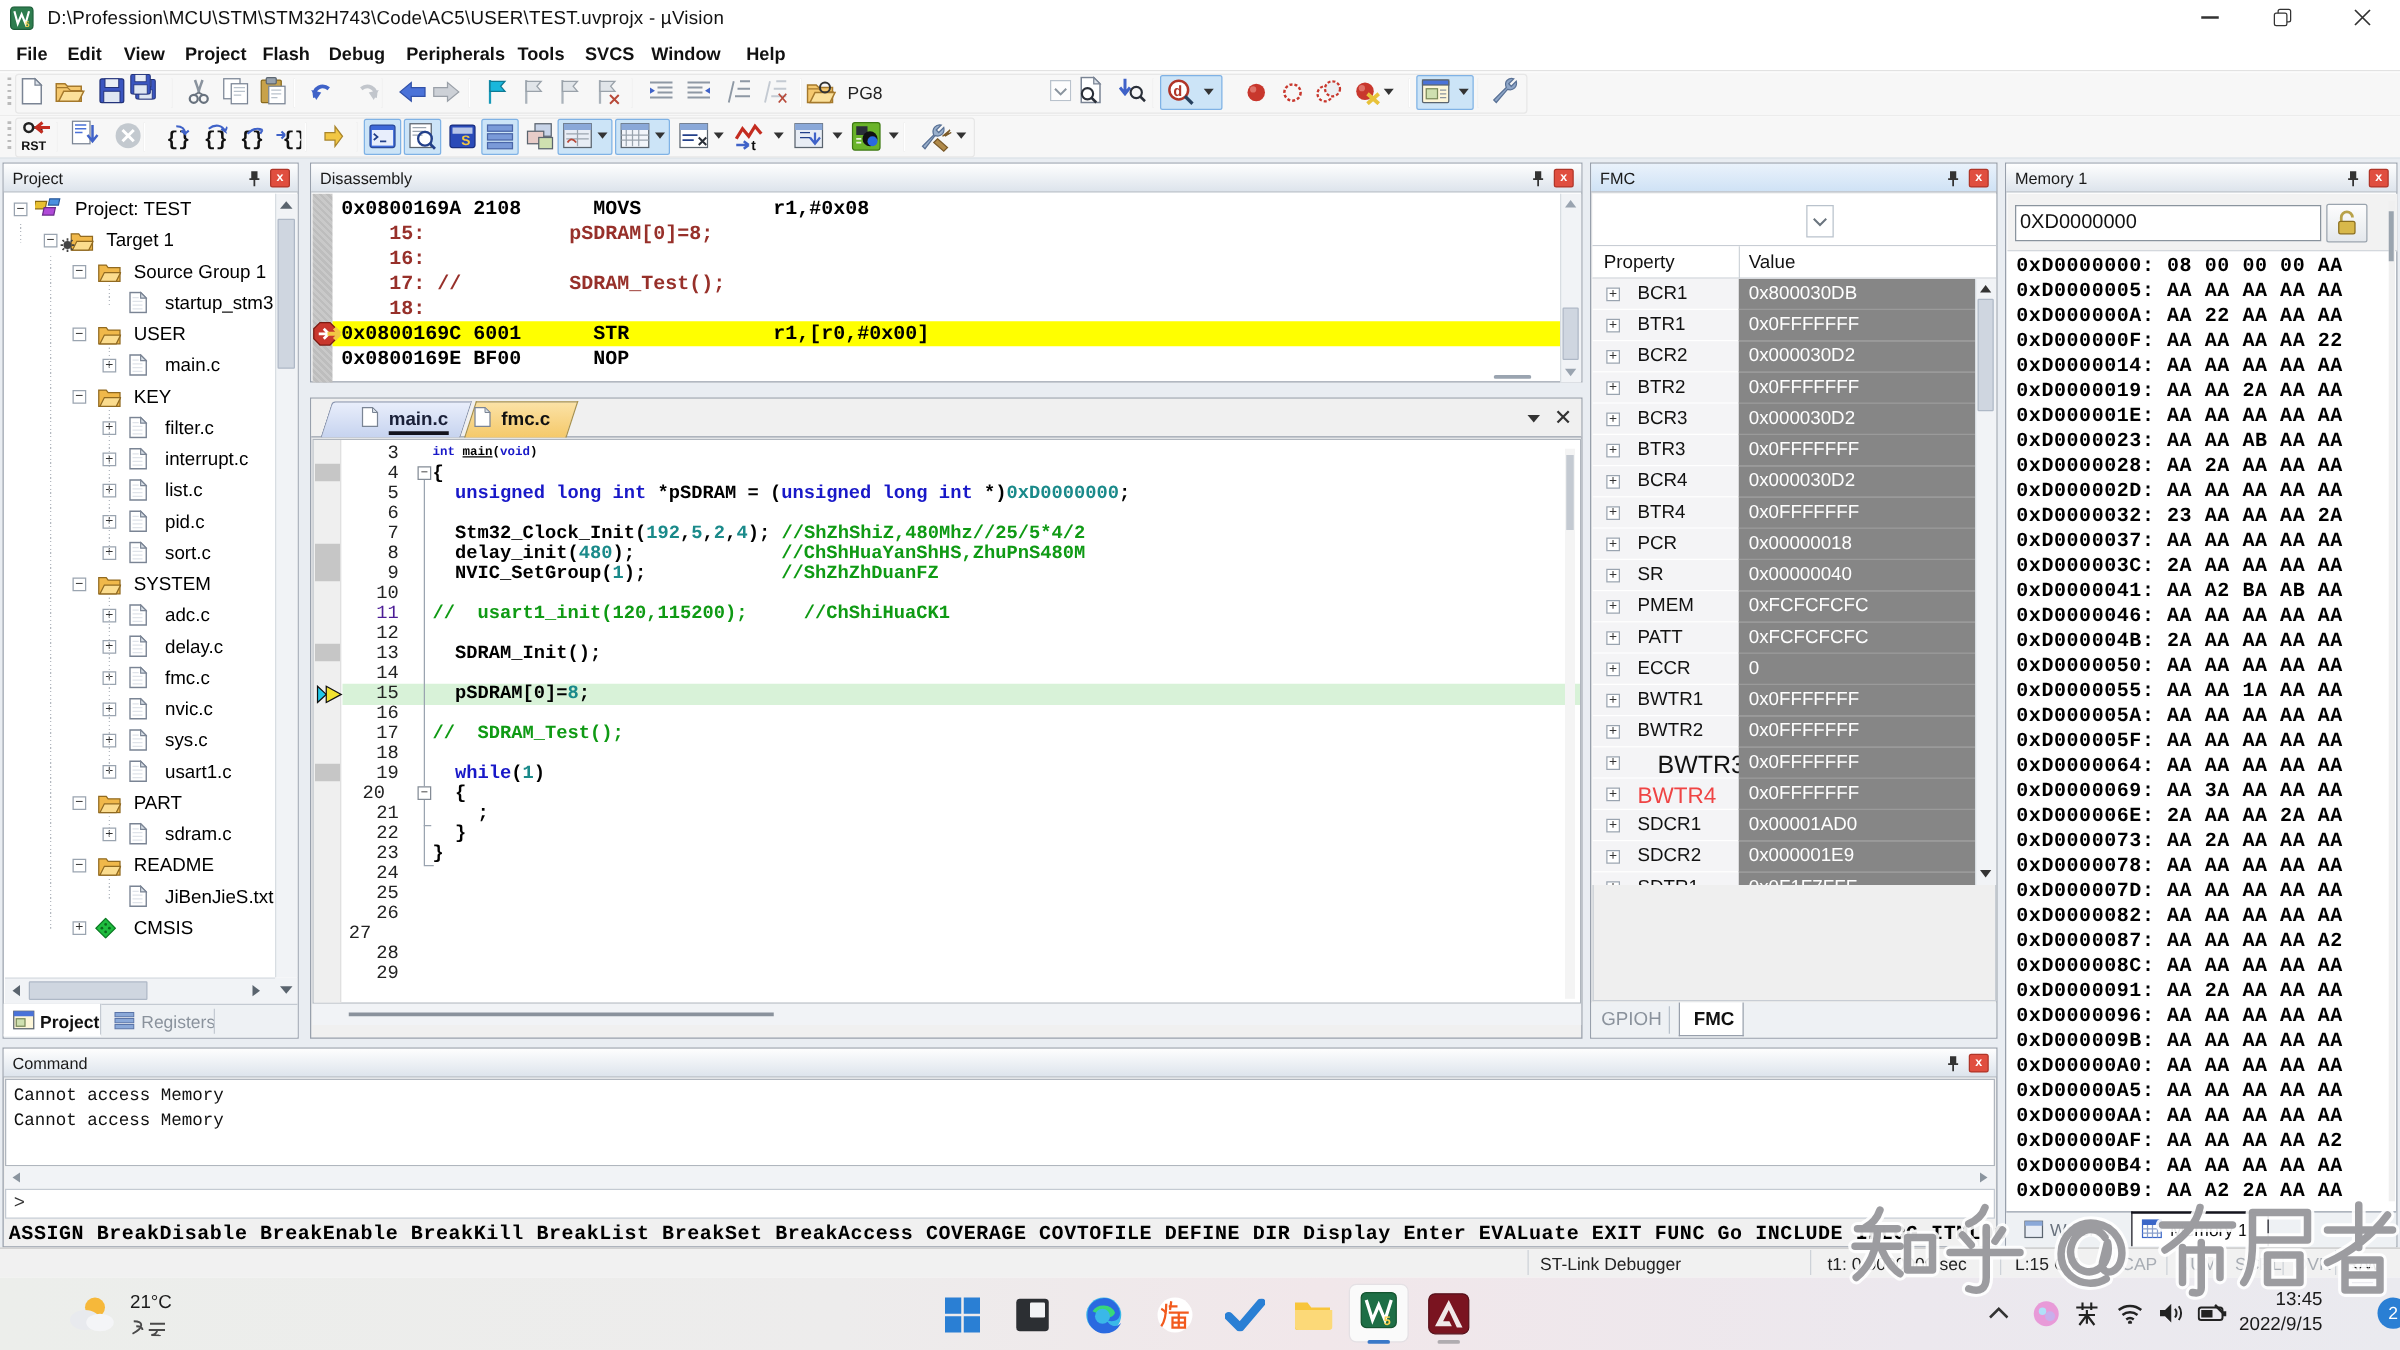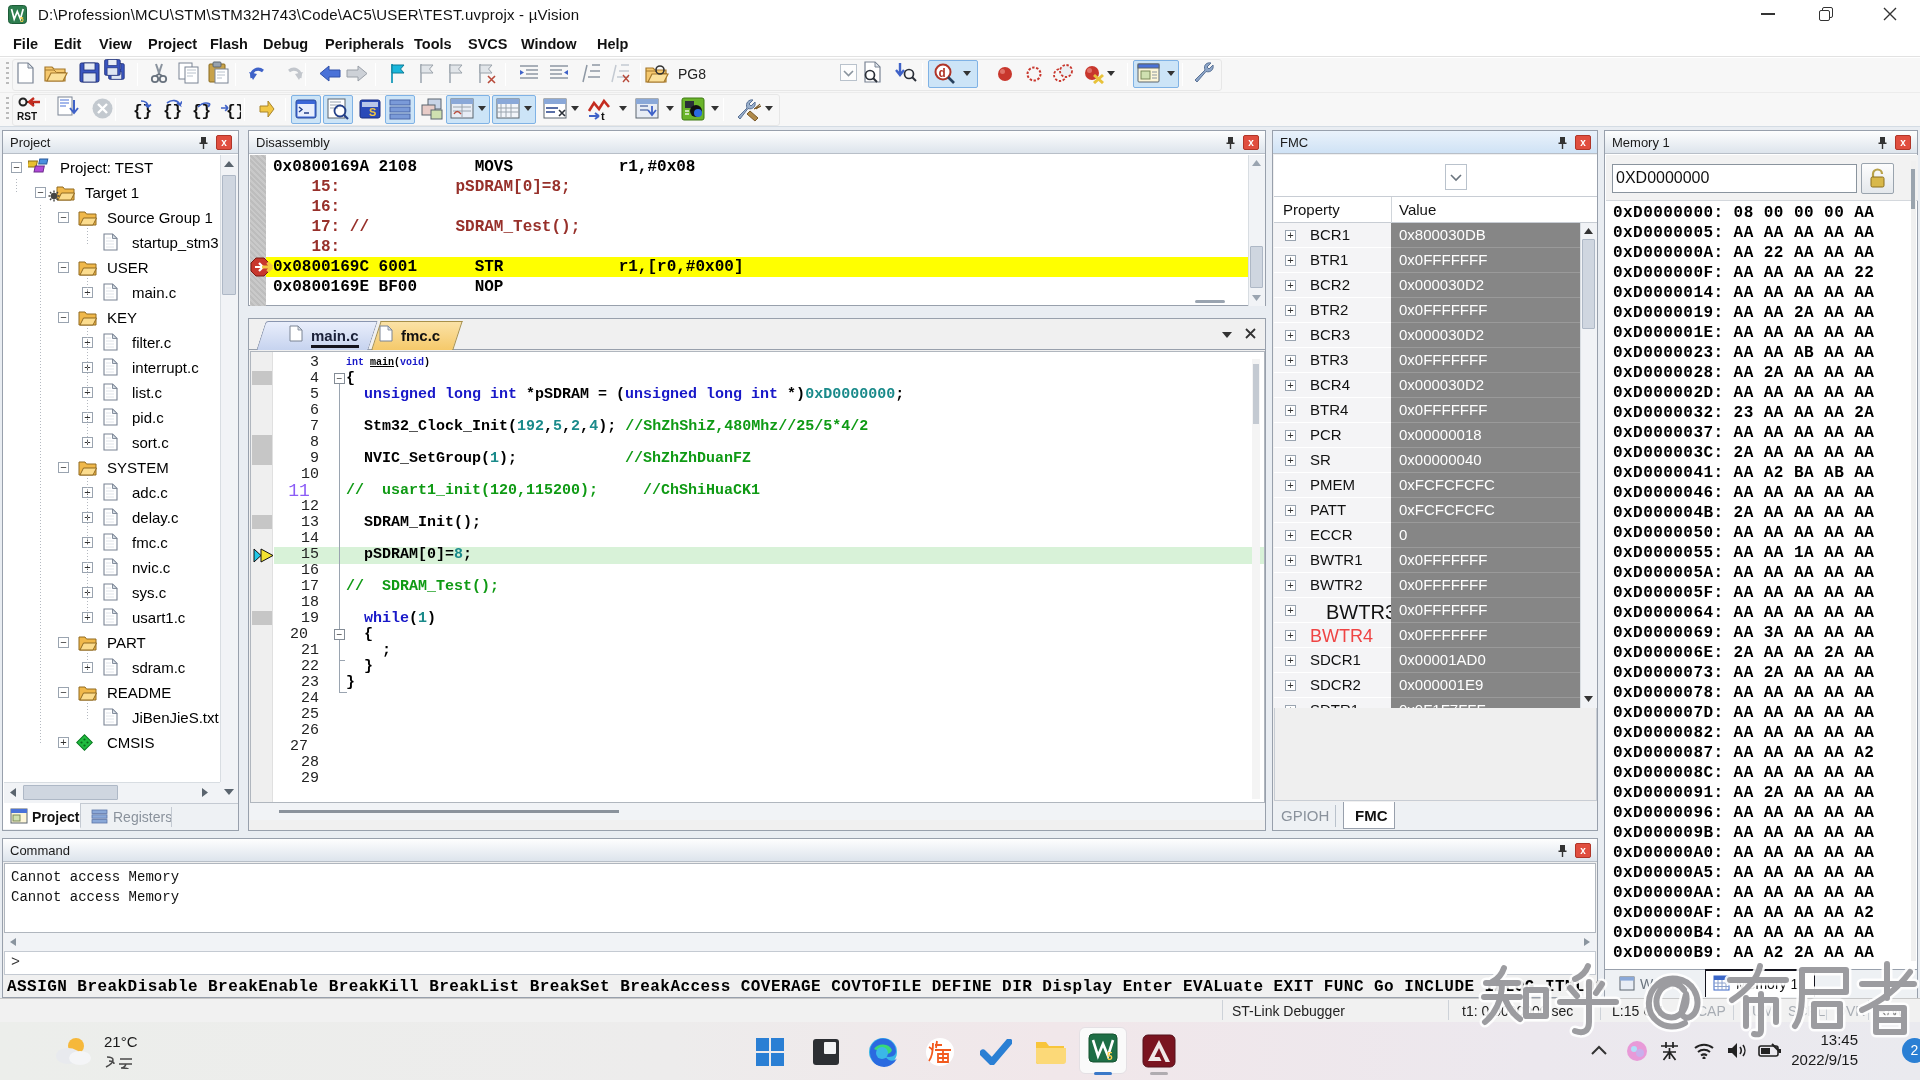--- a/index.html
+++ b/index.html
@@ -621,48 +621,49 @@
         <polygon points="8,1 20,7.5 8,14" fill="#f2e230" stroke="#111" stroke-width="1"></polygon>
       </svg>
 <div class="a mono" style="left:28px;top:3px;width:40px;text-align:right;font-size:15px;color:#222;line-height:16px">3</div>
 <div class="a mono" style="left:28px;top:19px;width:40px;text-align:right;font-size:15px;color:#222;line-height:16px">4</div>
 <div class="a mono" style="left:28px;top:35px;width:40px;text-align:right;font-size:15px;color:#222;line-height:16px">5</div>
 <div class="a mono" style="left:28px;top:51px;width:40px;text-align:right;font-size:15px;color:#222;line-height:16px">6</div>
 <div class="a mono" style="left:28px;top:67px;width:40px;text-align:right;font-size:15px;color:#222;line-height:16px">7</div>
 <div class="a mono" style="left:28px;top:83px;width:40px;text-align:right;font-size:15px;color:#222;line-height:16px">8</div>
 <div class="a mono" style="left:28px;top:99px;width:40px;text-align:right;font-size:15px;color:#222;line-height:16px">9</div>
 <div class="a mono" style="left:28px;top:115px;width:40px;text-align:right;font-size:15px;color:#222;line-height:16px">10</div>
-<div class="a mono" style="left:28px;top:131px;width:40px;text-align:center;font-size:18px;color:#8b5cf6;line-height:16px">11</div>
+<div class="a mono" style="left:28px;top:131px;width:40px;text-align:right;font-size:15px;color:#4c1d95;line-height:16px">11</div>
 <div class="a mono" style="left:28px;top:147px;width:40px;text-align:right;font-size:15px;color:#222;line-height:16px">12</div>
 <div class="a mono" style="left:28px;top:163px;width:40px;text-align:right;font-size:15px;color:#222;line-height:16px">13</div>
 <div class="a mono" style="left:28px;top:179px;width:40px;text-align:right;font-size:15px;color:#222;line-height:16px">14</div>
 <div class="a mono" style="left:28px;top:195px;width:40px;text-align:right;font-size:15px;color:#222;line-height:16px">15</div>
 <div class="a mono" style="left:28px;top:211px;width:40px;text-align:right;font-size:15px;color:#222;line-height:16px">16</div>
 <div class="a mono" style="left:28px;top:227px;width:40px;text-align:right;font-size:15px;color:#222;line-height:16px">17</div>
 <div class="a mono" style="left:28px;top:243px;width:40px;text-align:right;font-size:15px;color:#222;line-height:16px">18</div>
 <div class="a mono" style="left:28px;top:259px;width:40px;text-align:right;font-size:15px;color:#222;line-height:16px">19</div>
 <div class="a mono" style="left:28px;top:275px;width:40px;text-align:center;font-size:15px;color:#222;line-height:16px">20</div>
 <div class="a mono" style="left:28px;top:291px;width:40px;text-align:right;font-size:15px;color:#222;line-height:16px">21</div>
 <div class="a mono" style="left:28px;top:307px;width:40px;text-align:right;font-size:15px;color:#222;line-height:16px">22</div>
 <div class="a mono" style="left:28px;top:323px;width:40px;text-align:right;font-size:15px;color:#222;line-height:16px">23</div>
 <div class="a mono" style="left:28px;top:339px;width:40px;text-align:right;font-size:15px;color:#222;line-height:16px">24</div>
 <div class="a mono" style="left:28px;top:355px;width:40px;text-align:right;font-size:15px;color:#222;line-height:16px">25</div>
 <div class="a mono" style="left:28px;top:371px;width:40px;text-align:right;font-size:15px;color:#222;line-height:16px">26</div>
-<div class="a mono" style="left:28px;top:387px;width:40px;text-align:center;font-size:15px;color:#222;line-height:16px">27</div>
+<div class="a mono" style="left:28px;top:387px;width:40px;text-align:left;font-size:15px;color:#222;line-height:16px">27</div>
 <div class="a mono" style="left:28px;top:403px;width:40px;text-align:right;font-size:15px;color:#222;line-height:16px">28</div>
 <div class="a mono" style="left:28px;top:419px;width:40px;text-align:right;font-size:15px;color:#222;line-height:16px">29</div>
 <div class="a" style="left:88px;top:26px;width:1px;height:314px;background:#9aa4b0"></div>
 <div class="fold" style="left:83px;top:21px">−</div>
 <div class="fold" style="left:83px;top:277px">−</div>
 <div class="a" style="left:88px;top:308px;width:6px;height:1px;background:#9aa4b0"></div>
 <div class="a" style="left:88px;top:340px;width:8px;height:1px;background:#9aa4b0"></div>
 <div class="a mono" style="left:95px;top:3px;font-size:10px;font-weight:bold;line-height:16px;white-space:pre;color:#000"><span style="color:#1818c8">int </span><span style="text-decoration:underline">main</span><span style="color:#000">(</span><span style="color:#1818c8">void</span><span style="color:#000">)</span></div>
 <div class="a mono" style="left:95px;top:19px;font-size:15px;font-weight:bold;line-height:16px;white-space:pre;color:#000">{</div>
 <div class="a mono" style="left:95px;top:35px;font-size:15px;font-weight:bold;line-height:16px;white-space:pre;color:#000">  <span style="color:#1818c8">unsigned long int </span>*pSDRAM = (<span style="color:#1818c8">unsigned long int </span>*)<span style="color:#1a8a8a">0xD0000000</span>;</div>
 <div class="a mono" style="left:95px;top:67px;font-size:15px;font-weight:bold;line-height:16px;white-space:pre;color:#000">  Stm32_Clock_Init(<span style="color:#1a8a8a">192</span>,<span style="color:#1a8a8a">5</span>,<span style="color:#1a8a8a">2</span>,<span style="color:#1a8a8a">4</span>); <span style="color:#0f9a14">//ShZhShiZ,480Mhz//25/5*4/2</span></div>
+<div class="a mono" style="left:95px;top:83px;font-size:15px;font-weight:bold;line-height:16px;white-space:pre;color:#000">  delay_init(<span style="color:#1a8a8a">480</span>);             <span style="color:#0f9a14">//ChShHuaYanShHS,ZhuPnS480M</span></div>
 <div class="a mono" style="left:95px;top:99px;font-size:15px;font-weight:bold;line-height:16px;white-space:pre;color:#000">  NVIC_SetGroup(<span style="color:#1a8a8a">1</span>);            <span style="color:#0f9a14">//ShZhZhDuanFZ</span></div>
 <div class="a mono" style="left:95px;top:131px;font-size:15px;font-weight:bold;line-height:16px;white-space:pre;color:#000"><span style="color:#0f9a14">//  usart1_init(120,115200);     //ChShiHuaCK1</span></div>
 <div class="a mono" style="left:95px;top:163px;font-size:15px;font-weight:bold;line-height:16px;white-space:pre;color:#000">  SDRAM_Init();</div>
 <div class="a mono" style="left:95px;top:195px;font-size:15px;font-weight:bold;line-height:16px;white-space:pre;color:#000">  pSDRAM[0]=<span style="color:#1a8a8a">8</span>;</div>
 <div class="a mono" style="left:95px;top:227px;font-size:15px;font-weight:bold;line-height:16px;white-space:pre;color:#000"><span style="color:#0f9a14">//  SDRAM_Test();</span></div>
 <div class="a mono" style="left:95px;top:259px;font-size:15px;font-weight:bold;line-height:16px;white-space:pre;color:#000">  <span style="color:#1818c8">while</span>(<span style="color:#1a8a8a">1</span>)</div>
 <div class="a mono" style="left:95px;top:275px;font-size:15px;font-weight:bold;line-height:16px;white-space:pre;color:#000">  {</div>
 <div class="a mono" style="left:95px;top:291px;font-size:15px;font-weight:bold;line-height:16px;white-space:pre;color:#000">    ;</div>
 <div class="a mono" style="left:95px;top:307px;font-size:15px;font-weight:bold;line-height:16px;white-space:pre;color:#000">  }</div>
 <div class="a mono" style="left:95px;top:323px;font-size:15px;font-weight:bold;line-height:16px;white-space:pre;color:#000">}</div>

